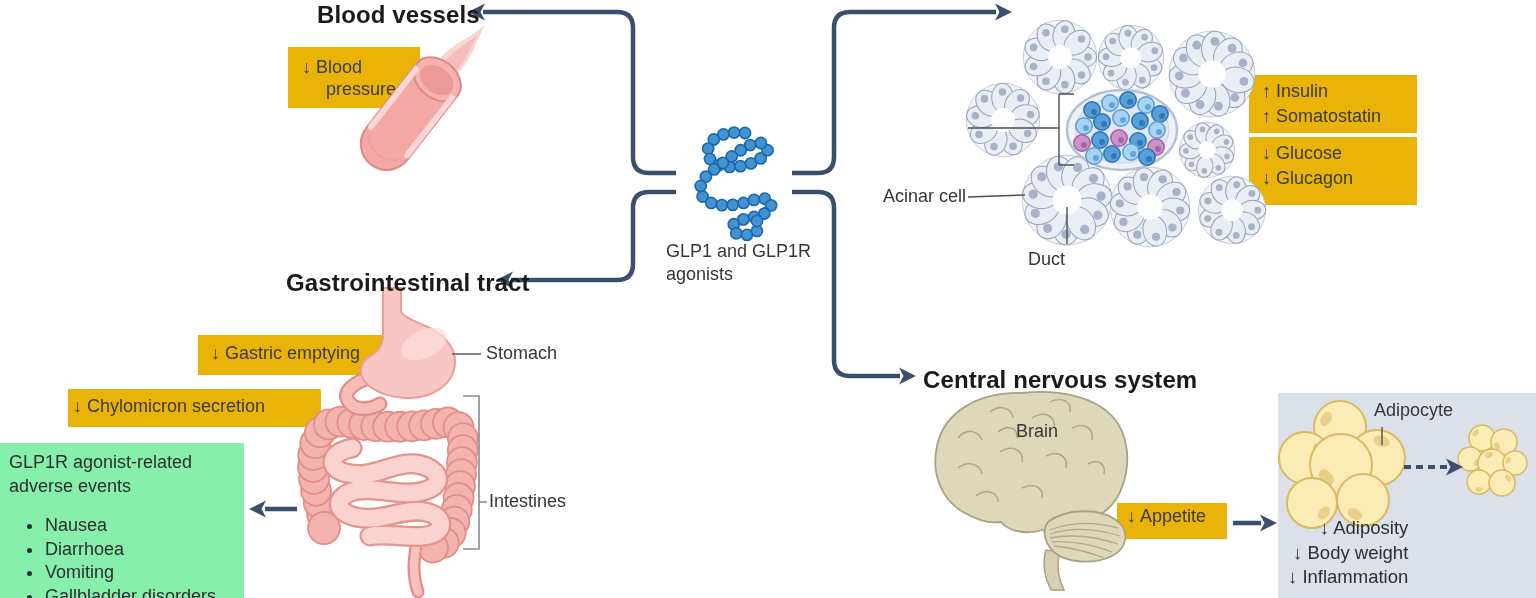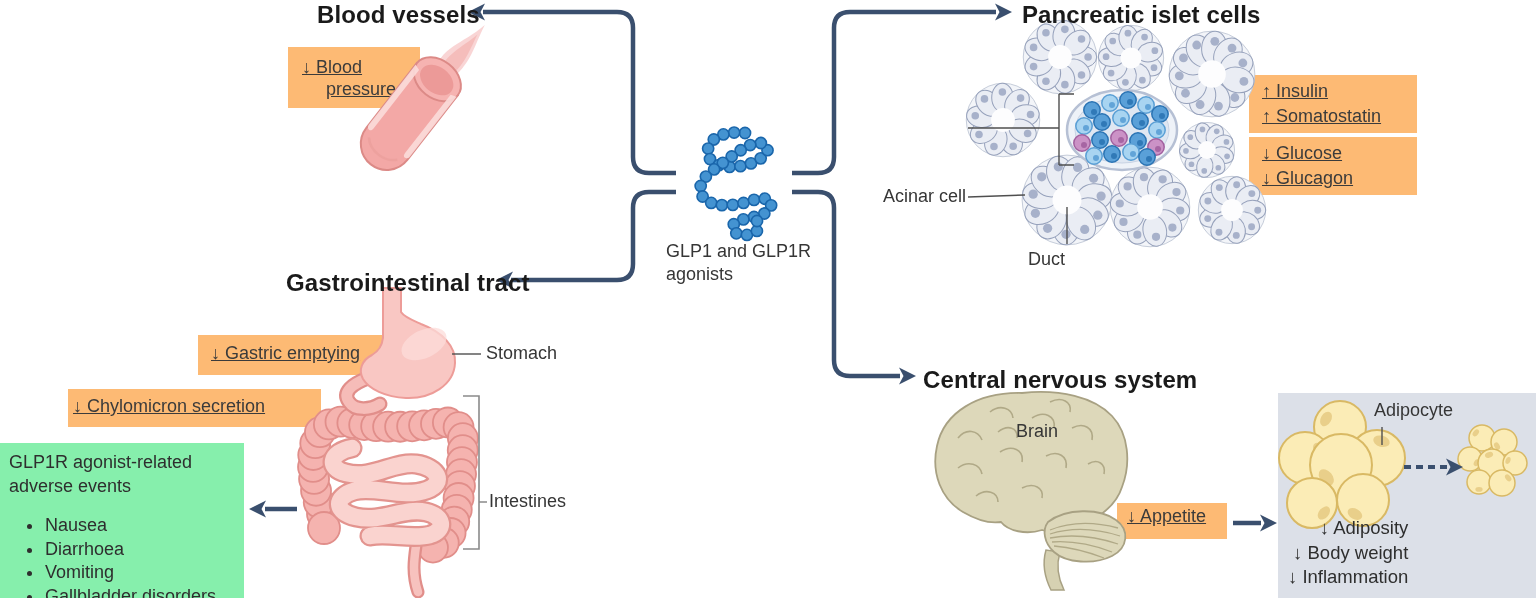--- a/index.html
+++ b/index.html
@@ -1,17 +1,17 @@
 <!DOCTYPE html>
 <html><head>
 <meta charset="utf-8">
 <style>
   html,body{margin:0;padding:0;background:#fff;font-family:"Liberation Sans","DejaVu Sans",sans-serif;}
   #canvas{position:relative;width:1536px;height:598px;background:#ffffff;overflow:hidden;}
-  .gbox{position:absolute;background:#fdba74;color:#3b3b3b;font-size:18px;z-index:1;box-sizing:border-box;text-decoration:underline;}
+  .gbox{position:absolute;background:#eab308;color:#3b3b3b;font-size:18px;z-index:1;box-sizing:border-box;}
   .gbox .pad{padding:8px 13px;white-space:nowrap;}
   .gbox .hang{padding:9px 10px 0 38px;text-indent:-24px;line-height:22px;}
   .gbox .line{line-height:25px;padding-left:13px;white-space:nowrap;}
   .twoline{padding-top:4px;}
   .panel{position:absolute;background:#dce0e8;z-index:1;}
   .pinkbox{position:absolute;background:#86efac;z-index:1;color:#2e2e2e;font-size:18px;line-height:23.5px;padding:8px 6px 0 9px;box-sizing:border-box;}
   .pinkbox .adv-title{margin:0 0 1px 0;}
   .pinkbox ul{margin:16px;padding-left:19px;}
   .pinkbox li{padding-left:1px;}
   #art{position:absolute;left:0;top:0;z-index:2;}
@@ -32,21 +32,21 @@
   <div class="gbox" style="left:198px;top:335px;width:200px;height:40px">
     <div class="pad">↓ Gastric emptying</div>
   </div>
   <div class="gbox" style="left:68px;top:389px;width:253px;height:38px">
     <div class="pad" style="padding:7px 5px">↓ Chylomicron secretion</div>
   </div>
   <div class="gbox twoline" style="left:1249px;top:75px;width:168px;height:58px">
     <div class="line">↑ Insulin</div>
     <div class="line">↑ Somatostatin</div>
   </div>
-  <div class="gbox twoline" style="left:1249px;top:137px;width:168px;height:58px">
+  <div class="gbox twoline" style="left:1249px;top:137px;width:168px;height:68px">
     <div class="line">↓ Glucose</div>
     <div class="line">↓ Glucagon</div>
   </div>
   <div class="gbox" style="left:1117px;top:503px;width:110px;height:36px">
     <div class="pad" style="padding:3px 10px">↓ Appetite</div>
   </div>
   <div class="panel" style="left:1278px;top:393px;width:258px;height:205px"></div>
   <div class="pinkbox" style="left:0;top:443px;width:244px;height:155px">
     <div class="adv-title">GLP1R agonist-related adverse events</div>
     <ul>
@@ -472,21 +472,20 @@
       <path d="M496,280 L513,271.5 L508.5,280 L513,288.5 Z"></path>
       <path d="M1012,12 L995,3.5 L999.5,12 L995,20.5 Z"></path>
       <path d="M916,376 L899,367.5 L903.5,376 L899,384.5 Z"></path>
       <path d="M1277,523 L1260,514.5 L1264.5,523 L1260,531.5 Z"></path>
       <path d="M249,509 L266,500.5 L261.5,509 L266,517.5 Z"></path>
       <path d="M1463,467 L1446,458.5 L1450.5,467 L1446,475.5 Z"></path>
     </g>
   </svg>
 
   <div class="title" style="left:317px;top:1px">Blood vessels</div>
-  <div class="title" style="left:1022px;top:1px">Pancreatic islet cells</div>
   <div class="title" style="left:286px;top:269px">Gastrointestinal tract</div>
   <div class="title" style="left:923px;top:366px">Central nervous system</div>
 
   <div class="lbl wrap" style="left:666px;top:240px;width:162px">GLP1 and GLP1R agonists</div>
   <div class="lbl" style="left:868px;top:186px;width:98px;text-align:right">Acinar cell</div>
   <div class="lbl" style="left:1028px;top:249px">Duct</div>
   <div class="lbl" style="left:486px;top:343px">Stomach</div>
   <div class="lbl" style="left:489px;top:491px">Intestines</div>
   <div class="lbl" style="left:1016px;top:421px">Brain</div>
   <div class="lbl" style="left:1374px;top:400px">Adipocyte</div>

